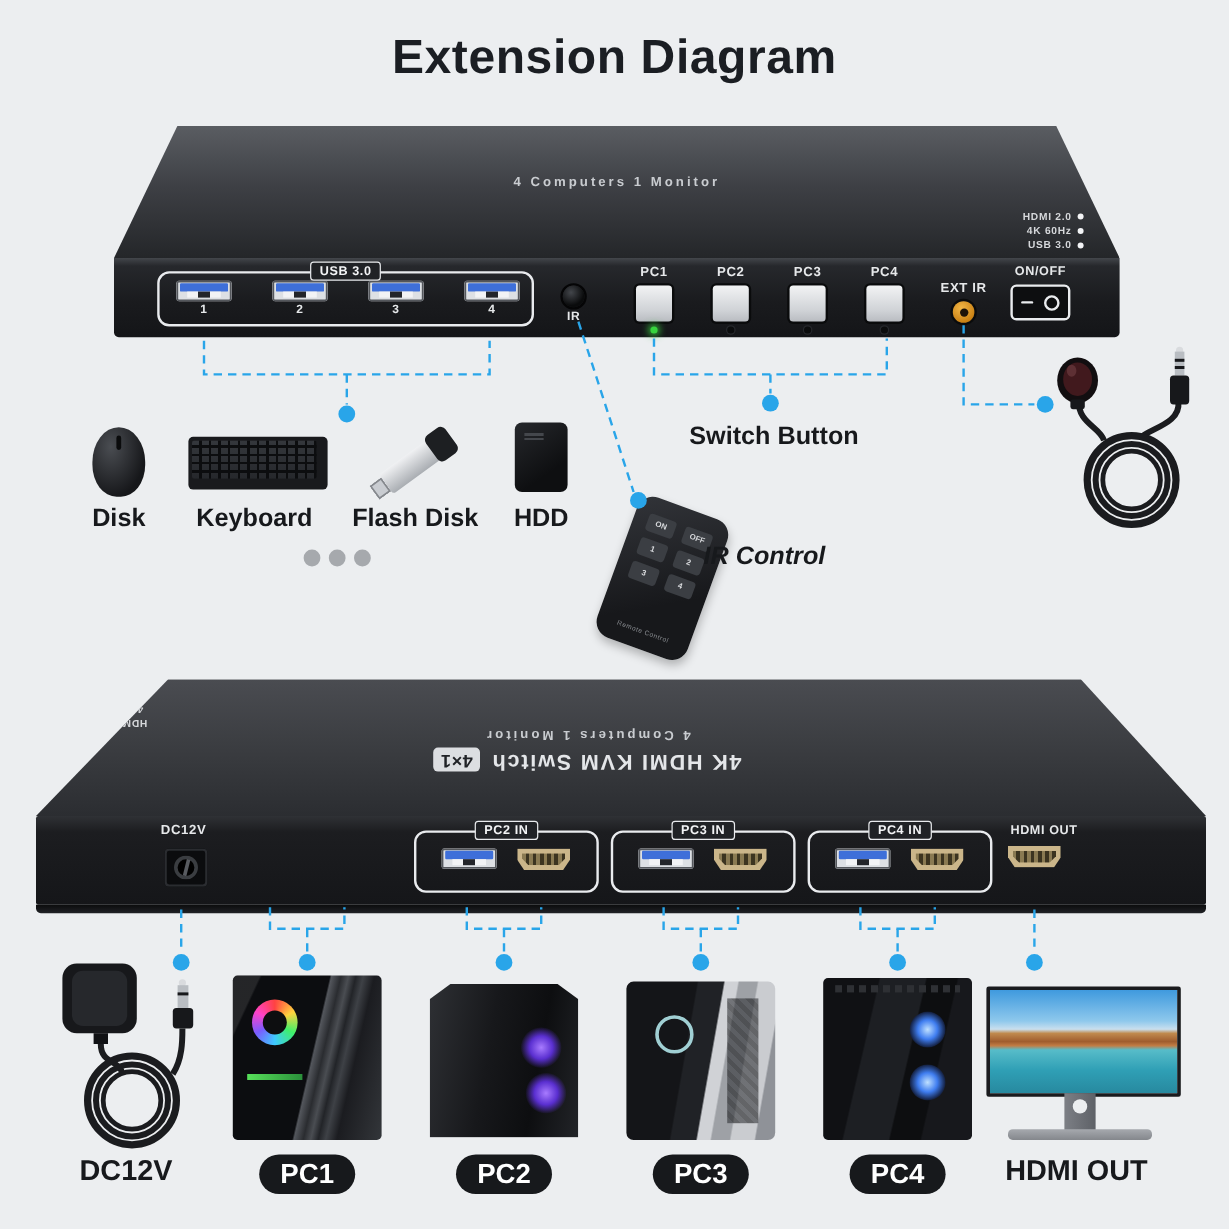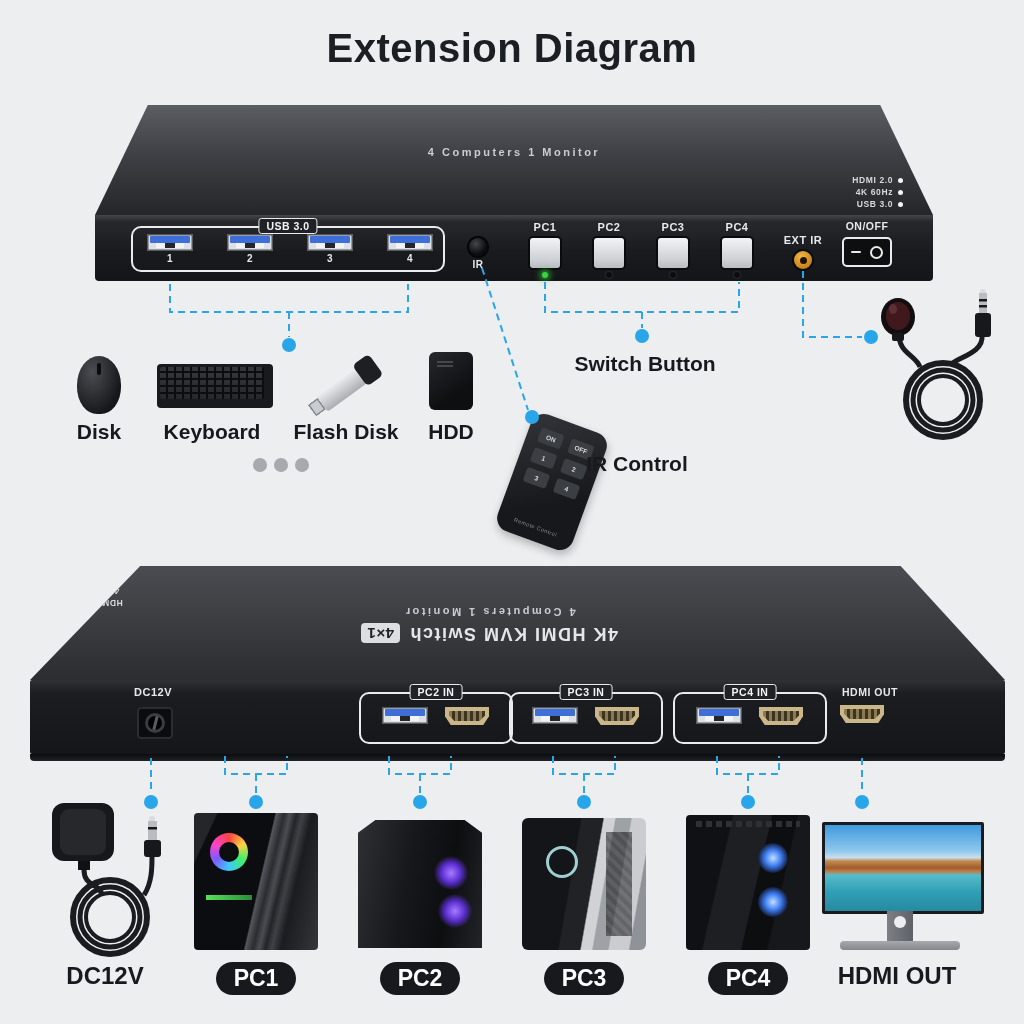--- a/index.html
+++ b/index.html
@@ -225,21 +225,21 @@
     <div class="remote-btns">
       <div class="rbtn">ON</div>
       <div class="rbtn">OFF</div>
       <div class="rbtn">1</div>
       <div class="rbtn">2</div>
       <div class="rbtn">3</div>
       <div class="rbtn">4</div>
     </div>
     <div class="remote-label">Remote Control</div>
   </div>
-  <div class="abs label-lg" style="left:567px;top:450px;width:140px;">IR Control</div>
+  <div class="abs label-lg" style="left:567px;top:450px;width:140px;font-style:italic;">IR Control</div>
 
   <svg class="gfx" style="left:858px;top:283px;" width="152" height="172" viewBox="0 0 152 172">
     <path d="M41,50 C40,70 58,72 62,84" stroke="#1b1c1f" stroke-width="5" fill="none"></path>
     <path d="M124,52 C126,70 100,74 92,82" stroke="#1b1c1f" stroke-width="5" fill="none"></path>
     <circle cx="85" cy="117" r="37" stroke="#1b1c1f" stroke-width="6" fill="none"></circle>
     <circle cx="85" cy="117" r="30" stroke="#1b1c1f" stroke-width="5" fill="none"></circle>
     <circle cx="85" cy="117" r="24" stroke="#1b1c1f" stroke-width="4" fill="none"></circle>
     <ellipse cx="40" cy="34" rx="17" ry="19" fill="#120e10"></ellipse>
     <ellipse cx="40" cy="33" rx="12" ry="14" fill="#41191d"></ellipse>
     <ellipse cx="35" cy="26" rx="4" ry="5" fill="#6b3a3e" opacity="0.7"></ellipse>
@@ -269,21 +269,21 @@
           <span>USB 3.0</span>
           <span class="ind-dot"></span>
         </div>
     </div>
   </div>
 
   <div class="abs rear-face">
     <div class="panel-text" style="left:93px;top:6px;width:60px;font-size:11px;">DC12V</div>
     <div class="dc-jack" style="left:107px;top:27px;"></div>
 
-    <div class="port-group" style="left:329px;top:12px;width:150px;height:48px;">
+    <div class="port-group" style="left:315px;top:12px;width:150px;height:48px;">
       <div class="port-tag">PC2 IN</div>
       <div class="usb-a" style="left:21px;top:13px;"></div>
       <div class="hdmi-port" style="left:84px;top:13px;"></div>
     </div>
     <div class="port-group" style="left:479px;top:12px;width:150px;height:48px;">
       <div class="port-tag">PC3 IN</div>
       <div class="usb-a" style="left:21px;top:13px;"></div>
       <div class="hdmi-port" style="left:84px;top:13px;"></div>
     </div>
     <div class="port-group" style="left:643px;top:12px;width:150px;height:48px;">

